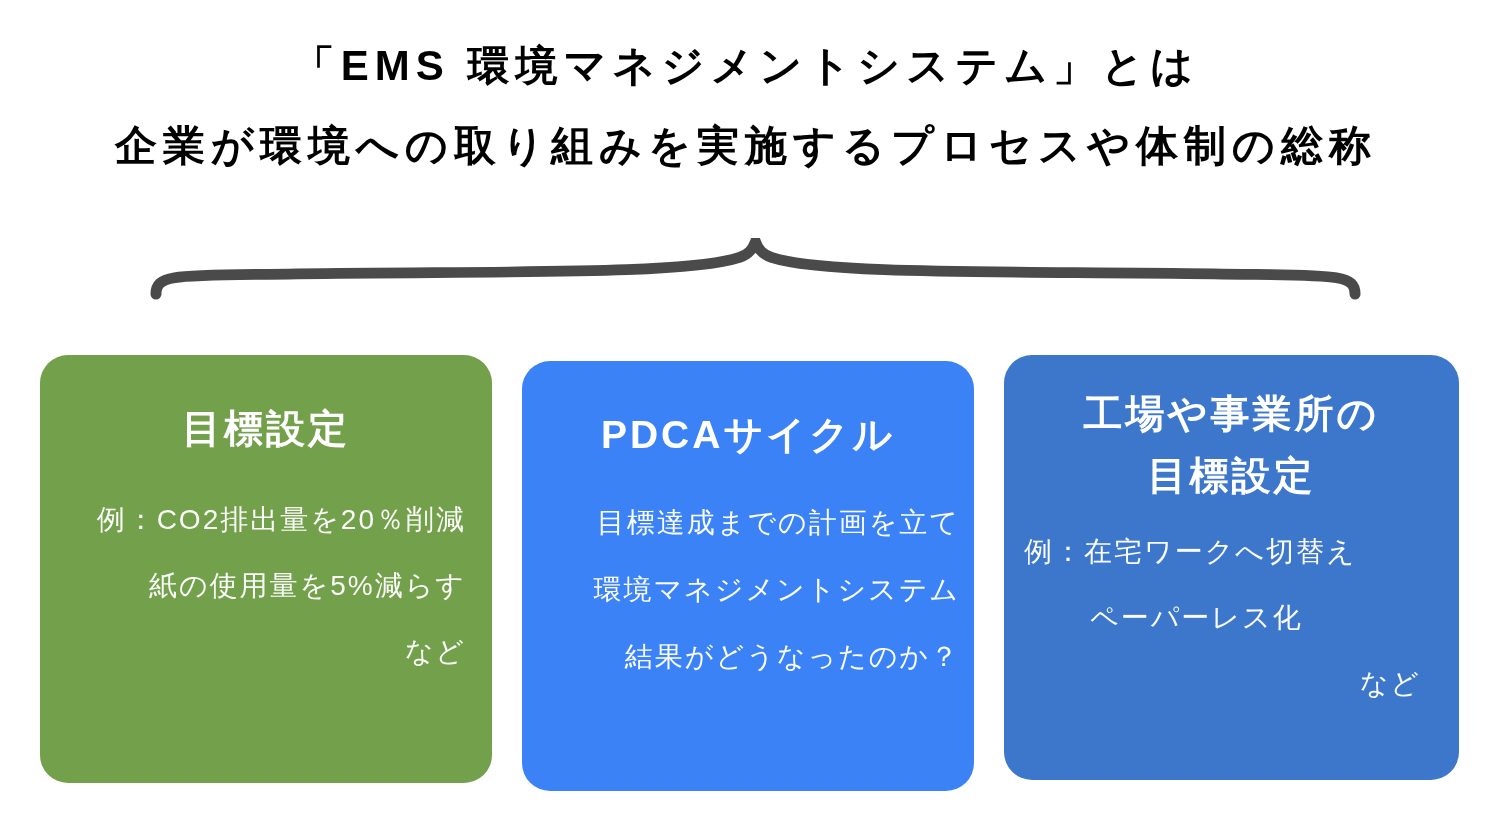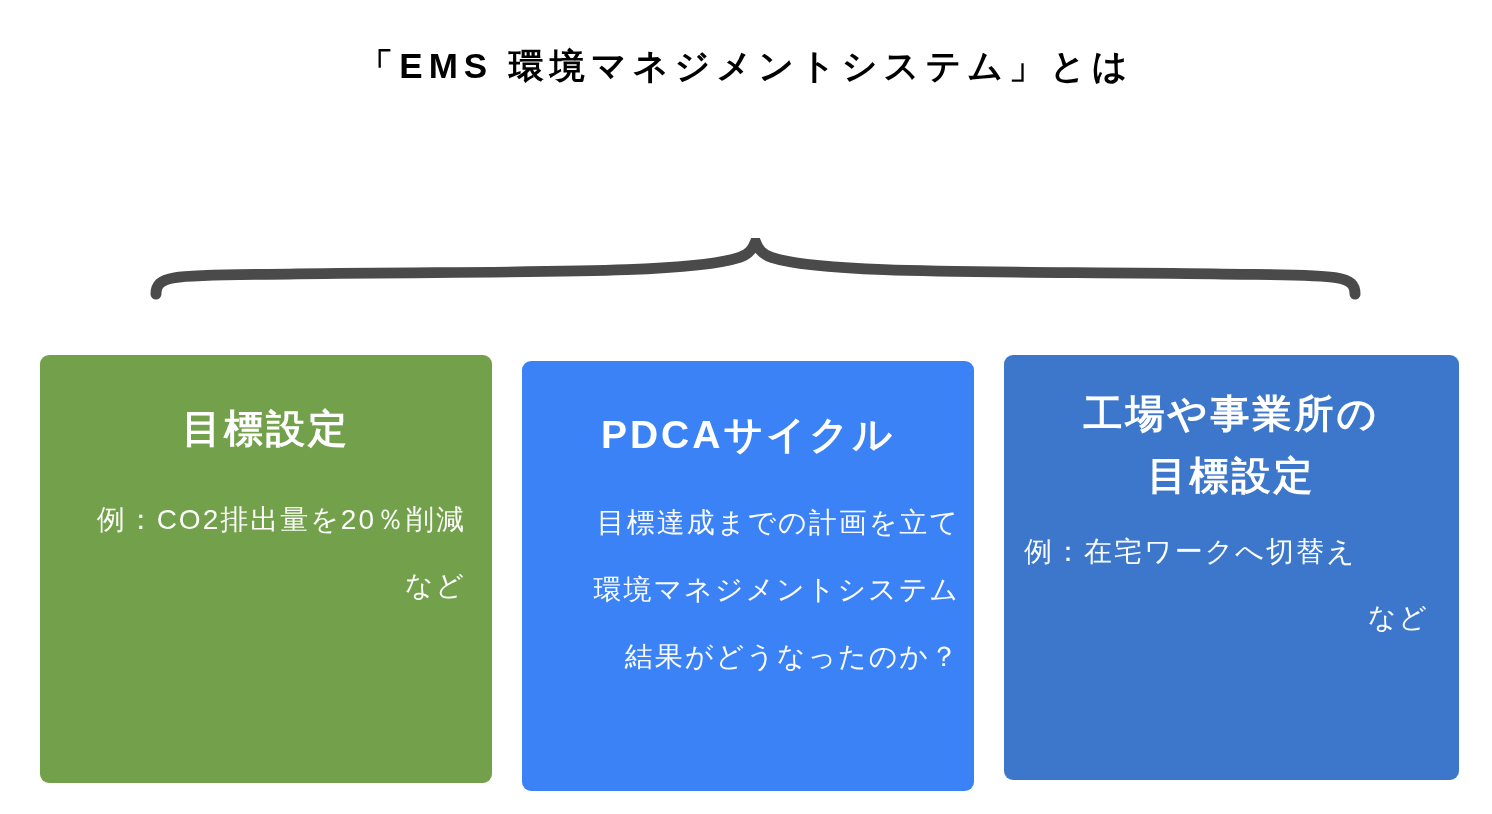--- a/index.html
+++ b/index.html
@@ -3,90 +3,93 @@
 <meta charset="utf-8">
 <style>
   html,body{margin:0;padding:0;background:#ffffff;}
   .page{
     position:relative;width:1492px;height:814px;background:#ffffff;overflow:hidden;
     font-family:"Liberation Sans", sans-serif;
   }
   .heading{
     position:absolute;top:26px;left:0;width:100%;
     text-align:center;color:#000000;font-weight:700;
-    font-size:35px;line-height:80px;letter-spacing:6px;
+    font-size:42px;line-height:80px;letter-spacing:6px;
   }
   .brace{
     position:absolute;left:148px;top:238px;width:1215px;height:64px;
   }
   .cards{
     position:absolute;left:40px;top:355px;display:flex;gap:30px;align-items:flex-start;
   }
   .card{
-    width:452px;height:428px;border-radius:9px;box-sizing:border-box;
+    width:452px;height:428px;border-radius:28px;box-sizing:border-box;
     color:#ffffff;
   }
   .card-green{background:#73a04b;}
   .card-teal{background:#3b82f6;margin-top:6px;height:430px;}
   .card-blue{background:#3c77cc;height:425px;width:455px;}
   .card-title{
     margin:0;padding-top:48px;text-align:center;
     font-size:39px;line-height:52px;font-weight:700;letter-spacing:3px;
   }
   .card-blue .card-title{padding-top:28px;line-height:62px;}
   .card-blue .card-title .t-line{display:block;}
   .card-body{
     margin-top:32px;font-size:28px;line-height:66px;letter-spacing:2px;
     color:rgba(255,255,255,0.97);
   }
   .card-body p{margin:0;}
   .card-green .card-body{padding:0 26px 0 20px;text-align:right;}
   .card-teal .card-body{padding:0 14px 0 18px;text-align:right;margin-top:28px;font-size:28px;line-height:67px;}
-  .card-blue .card-body{padding:0 30px 0 20px;text-align:left;margin-top:12px;}
+  .card-blue .card-body{padding:0 38px 0 20px;text-align:left;margin-top:12px;}
   .card-blue .line-indent{padding-left:66px;}
   .card-blue .line-right{text-align:right;}
 </style>
 </head>
 <body>
 
 <div class="page">
 
   <div class="heading">
     <div class="h-line">「EMS 環境マネジメントシステム」とは</div>
+    <div class="h-line">企業が環境への取り組みを実施するプロセスや体制の総称</div>
   </div>
 
   <svg class="brace" viewBox="0 0 1220 66" preserveAspectRatio="none" aria-hidden="true">
     <path d="M8,58 C8,36 30,39 150,37 C360,34 540,38 594,20 C603,17 607,12 610,4
              C613,12 617,17 626,20 C680,38 860,34 1070,37 C1190,39 1212,36 1212,58" fill="none" stroke="#4a4a4a" stroke-width="11" stroke-linecap="round"></path>
   </svg>
 
   <div class="cards">
 
     <section class="card card-green">
       <h2 class="card-title">目標設定</h2>
       <div class="card-body">
         <p>例：CO2排出量を20％削減</p>
+        <p>紙の使用量を5%減らす</p>
         <p>など</p>
       </div>
     </section>
 
     <section class="card card-teal">
       <h2 class="card-title">PDCAサイクル</h2>
       <div class="card-body">
         <p>目標達成までの計画を立て</p>
         <p>環境マネジメントシステム</p>
         <p>結果がどうなったのか？</p>
       </div>
     </section>
 
     <section class="card card-blue">
       <h2 class="card-title">
         <span class="t-line">工場や事業所の</span>
         <span class="t-line">目標設定</span>
       </h2>
       <div class="card-body">
         <p>例：在宅ワークへ切替え</p>
+        <p class="line-indent">ペーパーレス化</p>
         <p class="line-right">など</p>
       </div>
     </section>
 
   </div>
 </div>
 
 </body></html>

